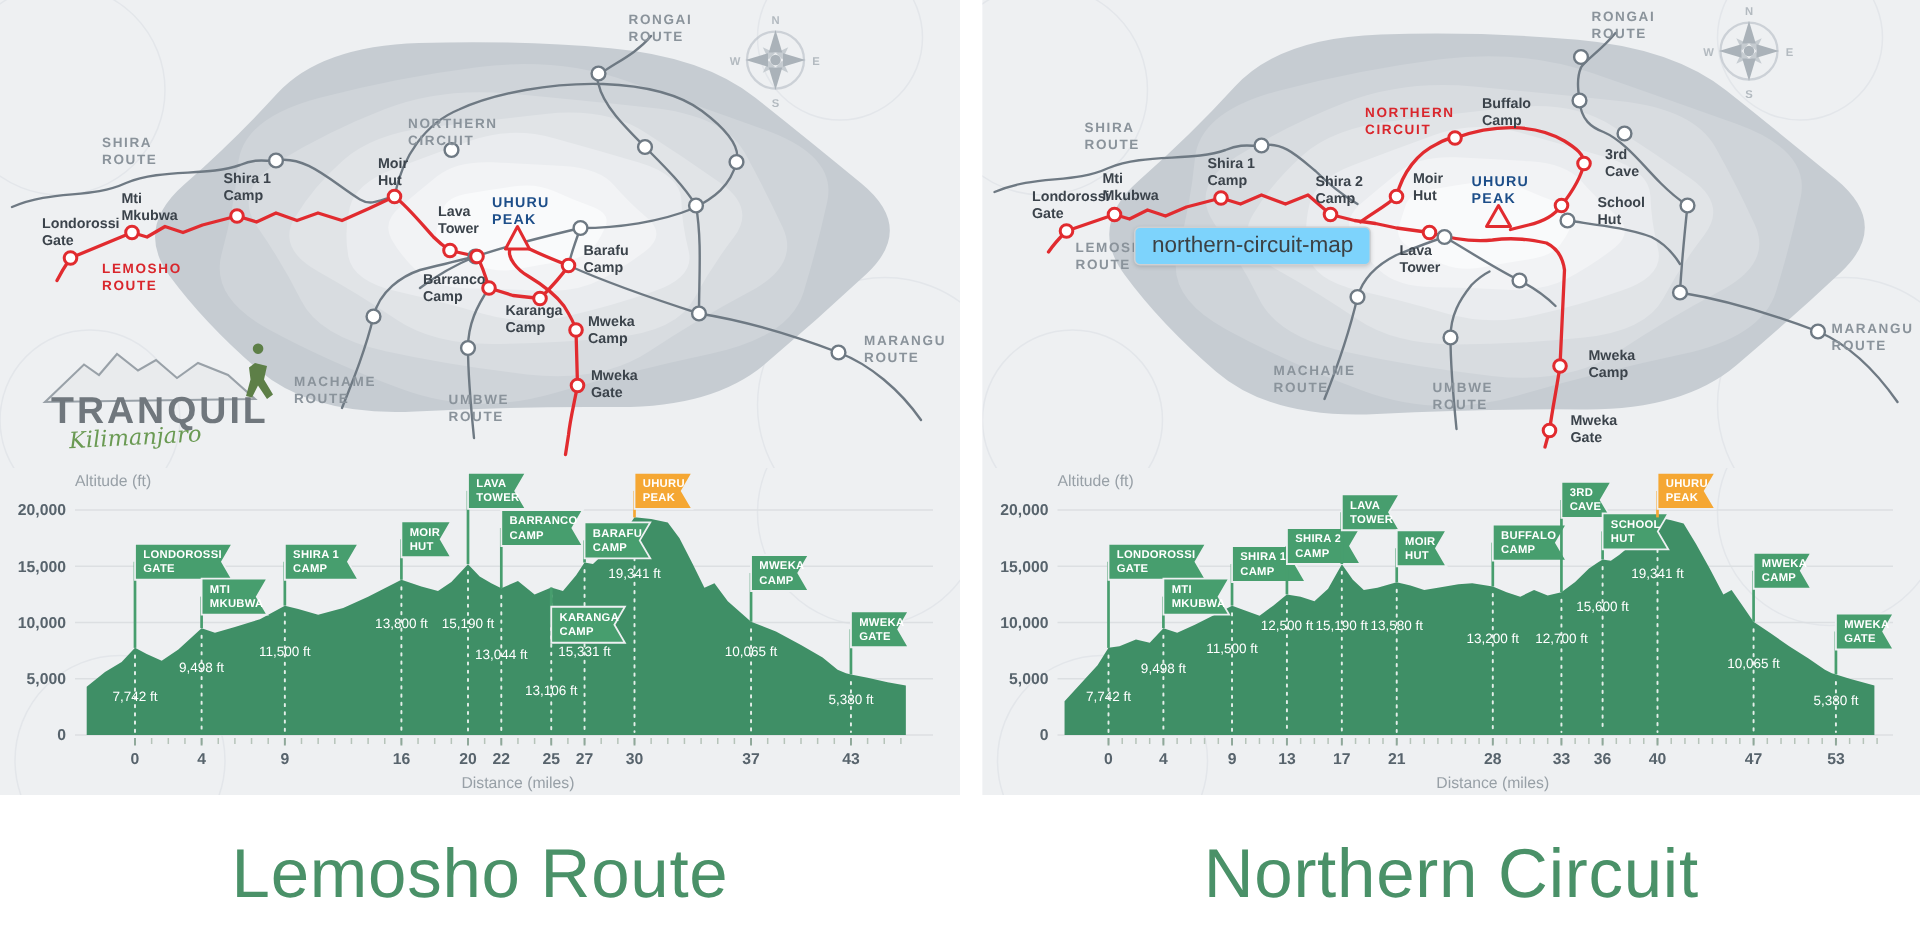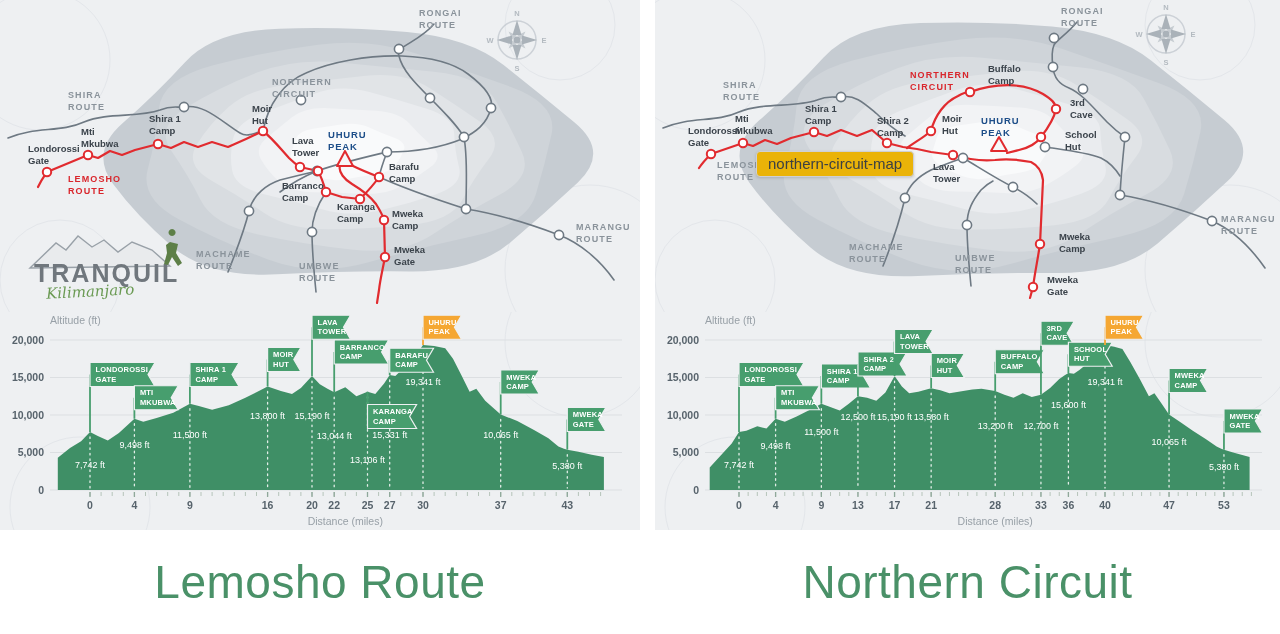--- a/index.html
+++ b/index.html
@@ -2,21 +2,21 @@
 <html><head>
 <meta charset="utf-8">
 <style>
   html,body{margin:0;padding:0;background:#ffffff;}
   .stage{position:relative;width:1280px;height:634px;background:#ffffff;overflow:hidden;
          font-family:"Liberation Sans",sans-serif;}
   .panel{position:absolute;top:0;height:530px;background:#eef0f2;}
   .panel.left{left:0;width:640px;}
   .panel.right{left:655px;width:625px;}
   .panel svg{display:block;}
-  .alt-tooltip{position:absolute;left:756px;top:151px;padding:3px 11px 4px;background:#eab308;
+  .alt-tooltip{position:absolute;left:756px;top:151px;padding:3px 11px 4px;background:#7dd3fc;
          border:1px solid #cfd0d2;border-radius:4px;font-size:15px;color:#3c4043;
          box-shadow:0 1px 3px rgba(0,0,0,.15);white-space:nowrap;z-index:5;}
   .titles{position:absolute;top:530px;left:0;width:1280px;height:104px;background:#ffffff;display:flex;}
   .titles h2{margin:0;font-weight:500;font-size:46px;letter-spacing:.5px;color:#4a9168;
          display:flex;align-items:center;justify-content:center;}
   .titles h2.t0{width:640px;}
   .titles h2.t1{width:625px;margin-left:15px;}
   
   text{font-family:"Liberation Sans",sans-serif;}
   .place{fill:#3b434b;font-size:9.5px;font-weight:700;}

